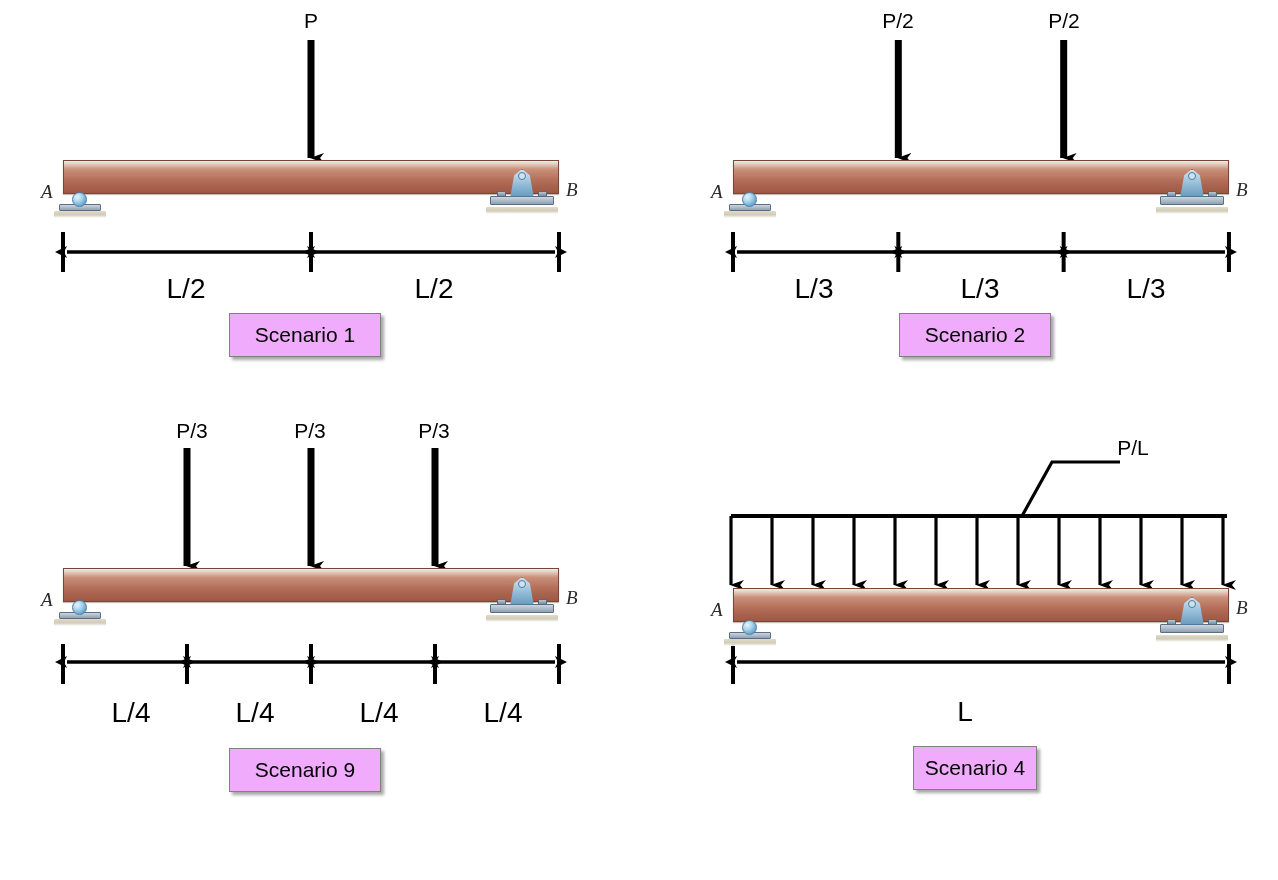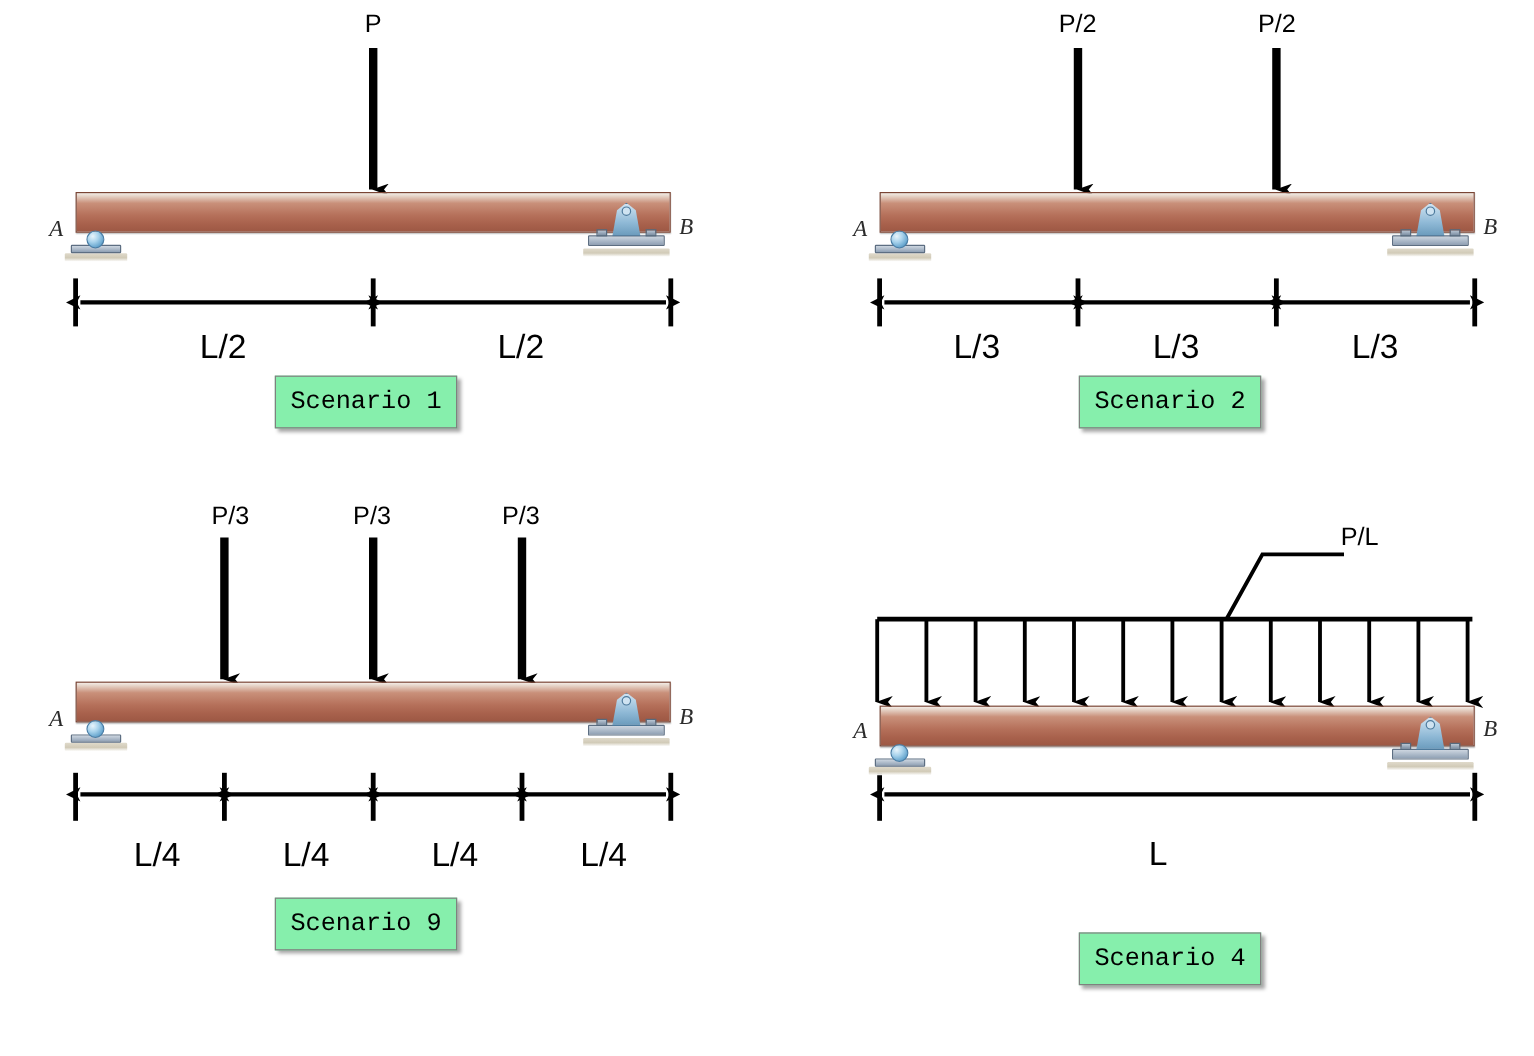--- a/index.html
+++ b/index.html
@@ -111,24 +111,24 @@
     font-family: "Liberation Sans", sans-serif;
     font-size: 28px;
     color: #000;
     white-space: nowrap;
     transform: translateX(-50%);
     line-height: 1;
   }
   
   .caption-box {
     position: absolute;
-    background: #86efac;
+    background: #f0abfc;
     border: 1.5px solid #808080;
     box-shadow: 3px 3px 3px rgba(0,0,0,0.35);
-    font-family: Liberation Mono, monospace;
+    font-family: Liberation Sans, sans-serif;
     font-size: 21px;
     color: #000;
     display: flex;
     align-items: center;
     justify-content: center;
     box-sizing: border-box;
     transform: translateX(-50%);
     white-space: nowrap;
   }
   svg.overlay {
@@ -317,16 +317,16 @@
       <div class="bolt" style="left:11px; top:25px; width:9px; height:6px;"></div>
       <div class="bolt" style="left:52px; top:25px; width:9px; height:6px;"></div>
       <div class="pin-body" style="left:22px; top:3px; width:28px; height:28px;"></div>
       <div class="pin-hole" style="left:32px; top:6px; width:8px; height:8px;"></div>
     </div>
 
     <div class="load-label" style="left:1133px; top:437px;">P/L</div>
 
     <div class="dim-label" style="left:965px; top:698px;">L</div>
 
-    <div class="caption-box" style="left:975px; top:746px; width:152px; height:44px;margin-top:31px;">Scenario 4</div>
+    <div class="caption-box" style="left:975px; top:746px; width:124px; height:44px;">Scenario 4</div>
   </div>
 
 </div>
 
 </body></html>

